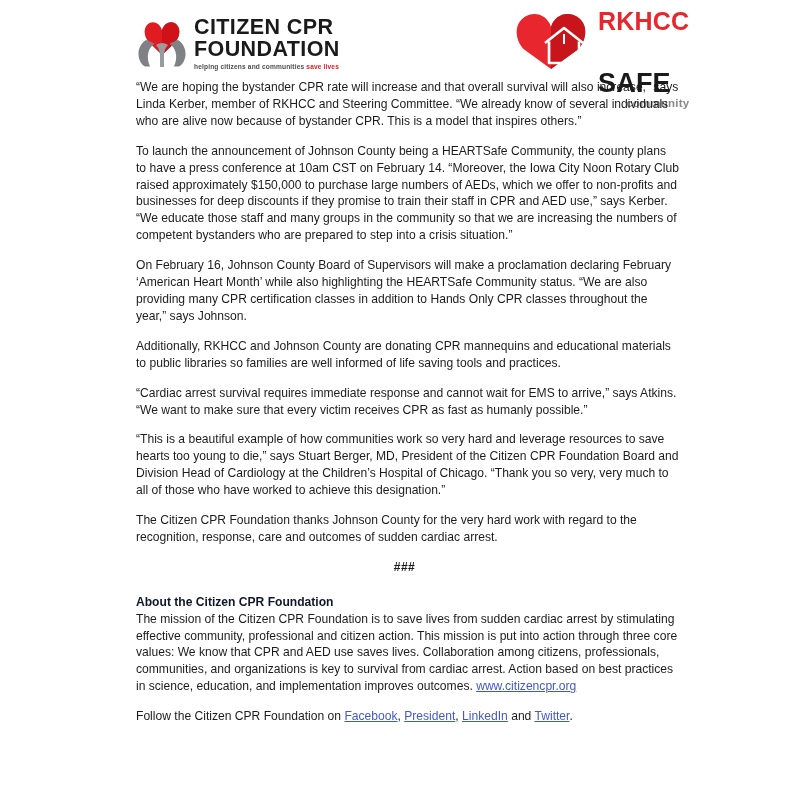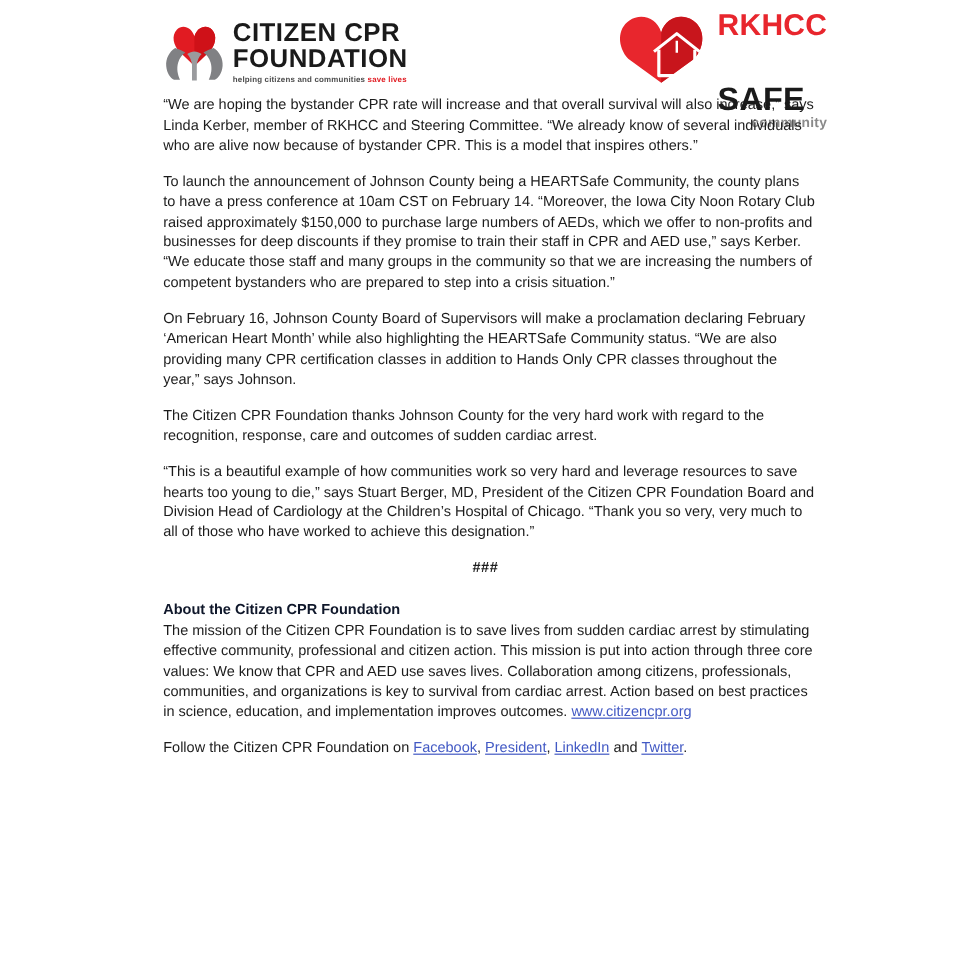--- a/index.html
+++ b/index.html
@@ -183,22 +183,24 @@
       <div class="hs-community">community</div>
     </div>
   </div>
 </div>
 
 <div class="doc">
 
   <p class="para">“We are hoping the bystander CPR rate will increase and that overall survival will also increase,” says Linda Kerber, member of RKHCC and Steering Committee. “We already know of several individuals who are alive now because of bystander CPR. This is a model that inspires others.”</p>
   <p class="para">To launch the announcement of Johnson County being a HEARTSafe Community, the county plans to have a press conference at 10am CST on February 14. “Moreover, the Iowa City Noon Rotary Club raised approximately $150,000 to purchase large numbers of AEDs, which we offer to non-profits and businesses for deep discounts if they promise to train their staff in CPR and AED use,” says Kerber. “We educate those staff and many groups in the community so that we are increasing the numbers of competent bystanders who are prepared to step into a crisis situation.”</p>
   <p class="para">On February 16, Johnson County Board of Supervisors will make a proclamation declaring February ‘American Heart Month’ while also highlighting the HEARTSafe Community status. “We are also providing many CPR certification classes in addition to Hands Only CPR classes throughout the year,” says Johnson.</p>
+  <p class="para">Additionally, RKHCC and Johnson County are donating CPR mannequins and educational materials to public libraries so families are well informed of life saving tools and practices.</p>
+  <p class="para">“Cardiac arrest survival requires immediate response and cannot wait for EMS to arrive,” says Atkins. “We want to make sure that every victim receives CPR as fast as humanly possible.”</p>
+  <p class="para">“This is a beautiful example of how communities work so very hard and leverage resources to save hearts too young to die,” says Stuart Berger, MD, President of the Citizen CPR Foundation Board and Division Head of Cardiology at the Children’s Hospital of Chicago. “Thank you so very, very much to all of those who have worked to achieve this designation.”</p>
   <p class="para">The Citizen CPR Foundation thanks Johnson County for the very hard work with regard to the recognition, response, care and outcomes of sudden cardiac arrest.</p>
-  <p class="para">“This is a beautiful example of how communities work so very hard and leverage resources to save hearts too young to die,” says Stuart Berger, MD, President of the Citizen CPR Foundation Board and Division Head of Cardiology at the Children’s Hospital of Chicago. “Thank you so very, very much to all of those who have worked to achieve this designation.”</p>
 
   <div class="hashmarks">###</div>
 
   <div class="about-block">
     <div class="about-heading">About the Citizen CPR Foundation</div>
     <p class="about-body"><span>The mission of the Citizen CPR Foundation is to save lives from sudden cardiac arrest by stimulating effective community, professional and citizen action. This mission is put into action through three core values: We know that CPR and AED use saves lives. Collaboration among citizens, professionals, communities, and organizations is key to survival from cardiac arrest. Action based on best practices in science, education, and implementation improves outcomes. </span><a class="link" href="#">www.citizencpr.org</a></p>
   </div>
 
   <p class="para"><span>Follow the Citizen CPR Foundation on </span><a class="link" href="#">Facebook</a><span>, </span><a class="link" href="#">President</a><span>, </span><a class="link" href="#">LinkedIn</a><span> and </span><a class="link" href="#">Twitter</a><span>.</span></p>
 

